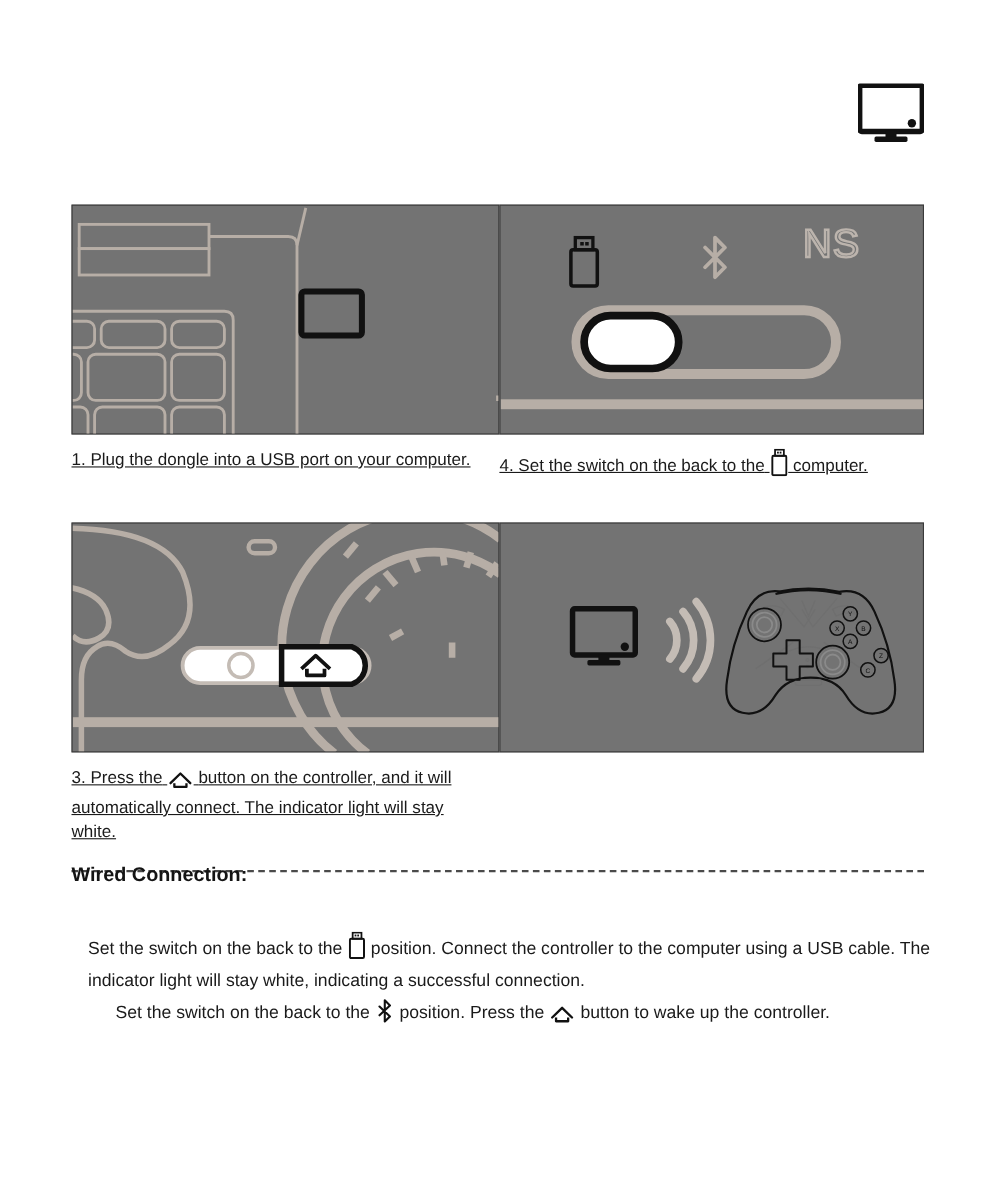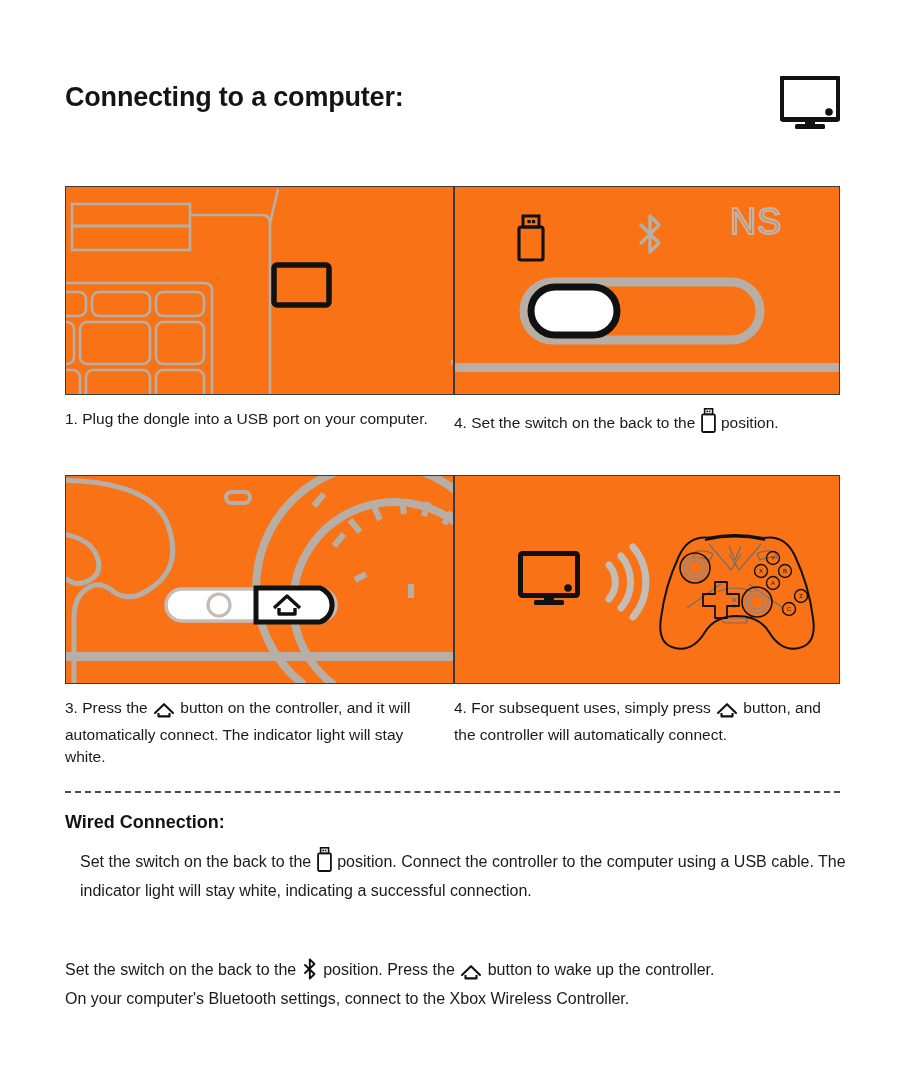--- a/index.html
+++ b/index.html
@@ -50,33 +50,34 @@
     font-weight: bold;
     color: #141414;
     white-space: nowrap;
   }
 
   
   .panel {
     position: absolute;
     box-sizing: border-box;
     border: 1.5px solid #3a3a3a;
-    background: #f97316;
+    background: #737373;
     overflow: hidden;
   }
   #panel1 { left: 65px;  top: 186px; width: 389px; height: 209px; }
   #panel2 { left: 454px; top: 186px; width: 386px; height: 209px; }
   #panel3 { left: 65px;  top: 475px; width: 389px; height: 209px; }
   #panel4 { left: 454px; top: 475px; width: 386px; height: 209px; }
 
   .caption {
     position: absolute;
     font-size: 15.5px;
     line-height: 22px;
     color: #1a1a1a;
+    text-decoration: underline;
   }
   #cap1 { left: 65px;  top: 408px; width: 382px; }
   #cap2 { left: 454px; top: 408px; width: 382px; }
   #cap3 { left: 65px;  top: 697px; width: 382px; }
   #cap4 { left: 454px; top: 697px; width: 386px; }
 
   .inline-ico {
     display: inline-block;
     vertical-align: -5px;
     margin: 0 1px;
@@ -100,32 +101,31 @@
     white-space: nowrap;
   }
   .sec-body {
     position: absolute;
     left: 65px;
     width: 780px;
     font-size: 16px;
     line-height: 24px;
     color: #1a1a1a;
   }
-  #wired-head { top: 812px; }
+  #wired-head { top: 785px; }
   #wired-body { top: 847px; margin-left: 15px; }
   #bt-head    { top: 907px; }
-  #bt-body    { top: 958px; }
+  #bt-body    { top: 908px; margin-left: 40px; }
 </style>
 </head>
 <body>
 
 <div class="page">
 
   <div class="title-row">
-    <div class="main-title">Connecting to a computer:</div>
     <div class="monitor-header">
       <svg viewBox="0 0 60 54" width="60" height="54">
         <rect x="1.5" y="1.5" width="57" height="42" rx="2" fill="none" stroke="#111" stroke-width="5"></rect>
         <circle cx="49" cy="36" r="3.8" fill="#111"></circle>
         <rect x="25" y="43" width="10" height="6" fill="#111"></rect>
         <rect x="15" y="48" width="30" height="5" rx="1.5" fill="#111"></rect>
       </svg>
     </div>
   </div>
 
@@ -192,21 +192,21 @@
   <div class="caption" id="cap2">
     <span>4. Set the switch on the back to the</span>
     <span class="inline-ico">
       <svg width="15" height="25" viewBox="0 0 15 25">
         <rect x="3.6" y="0.8" width="8" height="5.6" fill="none" stroke="#111" stroke-width="1.6"></rect>
         <rect x="5.4" y="2.6" width="1.6" height="1.7" fill="#111"></rect>
         <rect x="7.8" y="2.6" width="1.6" height="1.7" fill="#111"></rect>
         <rect x="1.1" y="6.4" width="12.8" height="17.6" rx="1.2" fill="none" stroke="#111" stroke-width="1.8"></rect>
       </svg>
     </span>
-    <span>position.</span>
+    <span>computer.</span>
   </div>
 
   <div class="panel" id="panel3">
     <svg viewBox="0 0 389 209" width="389" height="209">
       <g fill="none" stroke="#b7aea6" stroke-width="5">
 
         <path d="M-10 4 q90 0 110 40 q18 44 -12 66 q-22 18 -40 6 q-14 -12 -26 -4 q-14 8 -14 30 V209"></path>
         <path d="M-20 56 q40 2 50 22 q8 18 -6 26 q-14 8 -24 -2"></path>
 
         <rect x="160" y="16" width="24" height="11" rx="5.5" stroke-width="4"></rect>
@@ -320,30 +320,20 @@
     <span>3. Press the</span>
     <span class="inline-ico">
       <svg width="22" height="17" viewBox="0 0 22 17">
         <path d="M2 12 L11 3.2 L20 12" fill="none" stroke="#111" stroke-width="2.1" stroke-linejoin="round" stroke-linecap="round"></path>
         <path d="M5.5 12 V15.4 H16.5 V12" fill="none" stroke="#111" stroke-width="2.1" stroke-linejoin="round"></path>
       </svg>
     </span>
     <span>button on the controller, and it will automatically connect. The indicator light will stay white.</span>
   </div>
 
-  <div class="caption" id="cap4">
-    <span>4. For subsequent uses, simply press</span>
-    <span class="inline-ico">
-      <svg width="22" height="17" viewBox="0 0 22 17">
-        <path d="M2 12 L11 3.2 L20 12" fill="none" stroke="#111" stroke-width="2.1" stroke-linejoin="round" stroke-linecap="round"></path>
-        <path d="M5.5 12 V15.4 H16.5 V12" fill="none" stroke="#111" stroke-width="2.1" stroke-linejoin="round"></path>
-      </svg>
-    </span>
-    <span>button, and the controller will automatically connect.</span>
-  </div>
 
   <div class="divider"></div>
 
   <div class="sec-head" id="wired-head">Wired Connection:</div>
   <div class="sec-body" id="wired-body">
     <span>Set the switch on the back to the</span>
     <span class="inline-ico">
       <svg width="15" height="25" viewBox="0 0 15 25">
         <rect x="3.6" y="0.8" width="8" height="5.6" fill="none" stroke="#111" stroke-width="1.6"></rect>
         <rect x="5.4" y="2.6" width="1.6" height="1.7" fill="#111"></rect>
@@ -362,16 +352,16 @@
       </svg>
     </span>
     <span>position. Press the</span>
     <span class="inline-ico">
       <svg width="22" height="17" viewBox="0 0 22 17">
         <path d="M2 12 L11 3.2 L20 12" fill="none" stroke="#111" stroke-width="2.1" stroke-linejoin="round" stroke-linecap="round"></path>
         <path d="M5.5 12 V15.4 H16.5 V12" fill="none" stroke="#111" stroke-width="2.1" stroke-linejoin="round"></path>
       </svg>
     </span>
     <span>button to wake up the controller.</span><br>
-    <span>On your computer's Bluetooth settings, connect to the Xbox Wireless Controller.</span><br>
+    <br>
   </div>
 
 </div>
 
 </body></html>

